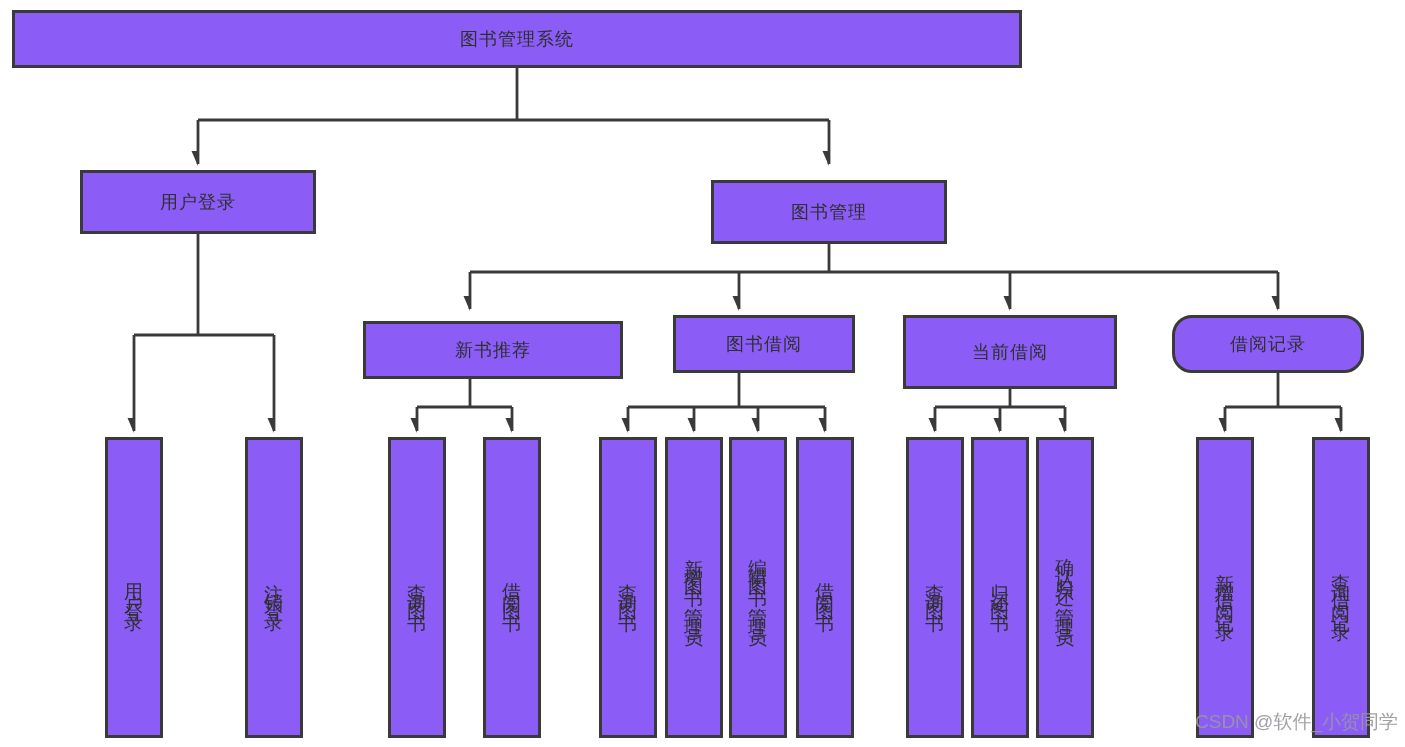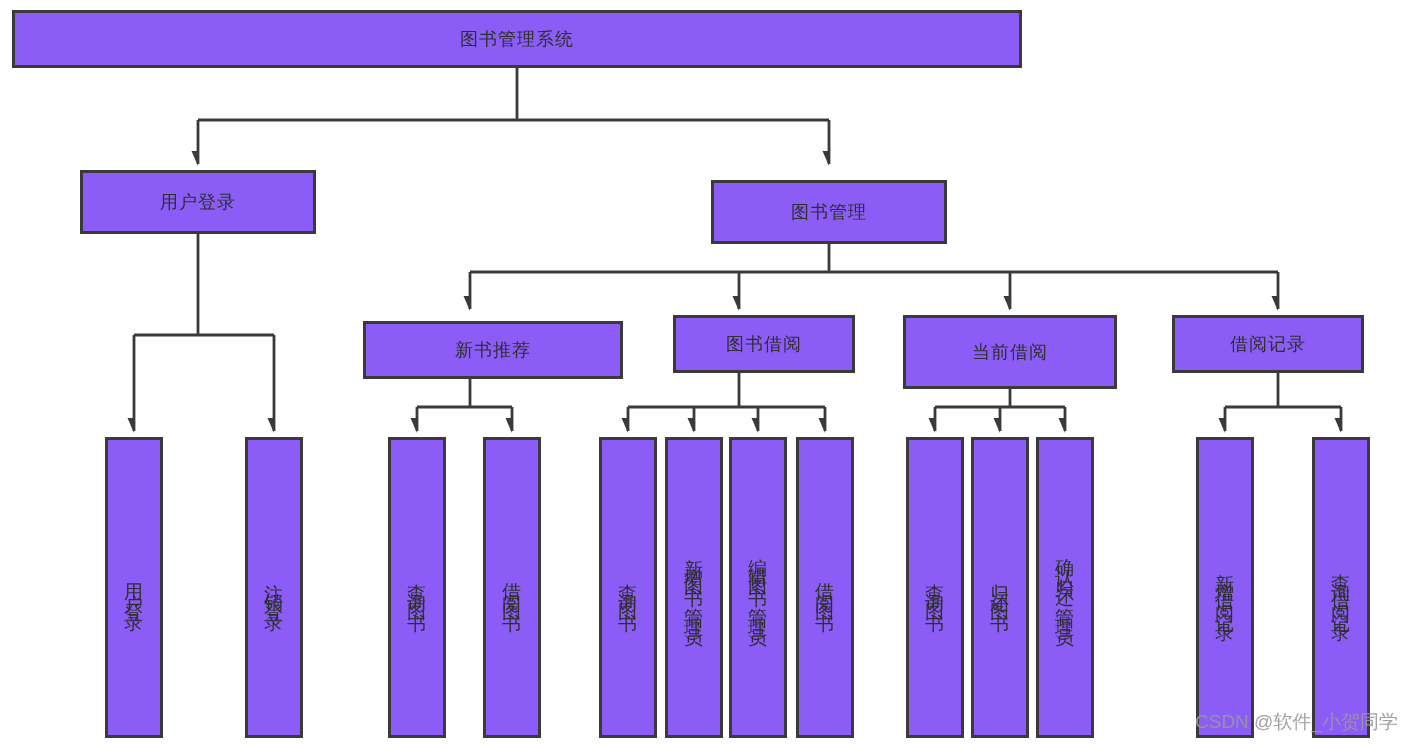--- a/index.html
+++ b/index.html
@@ -129,21 +129,21 @@
 
   <div class="box h-label" style="left:363px; top:315px; width:260px; height:58px;margin-top:6px;">
     <span>新书推荐</span>
   </div>
   <div class="box h-label" style="left:633px; top:315px; width:182px; height:58px;margin-left:40px;">
     <span>图书借阅</span>
   </div>
   <div class="box h-label" style="left:903px; top:315px; width:214px; height:74px;">
     <span>当前借阅</span>
   </div>
-  <div class="box h-label" style="left:1172px; top:315px; width:192px; height:58px;">
+  <div class="box h-label" style="left:1172px; top:315px; width:192px; height:58px;border-radius:20px;">
     <span>借阅记录</span>
   </div>
 
   <div class="box leaf" style="left:105px;">
     <span class="v-text">用户登录</span>
   </div>
   <div class="box leaf" style="left:245px;">
     <span class="v-text">注销登录</span>
   </div>
 

